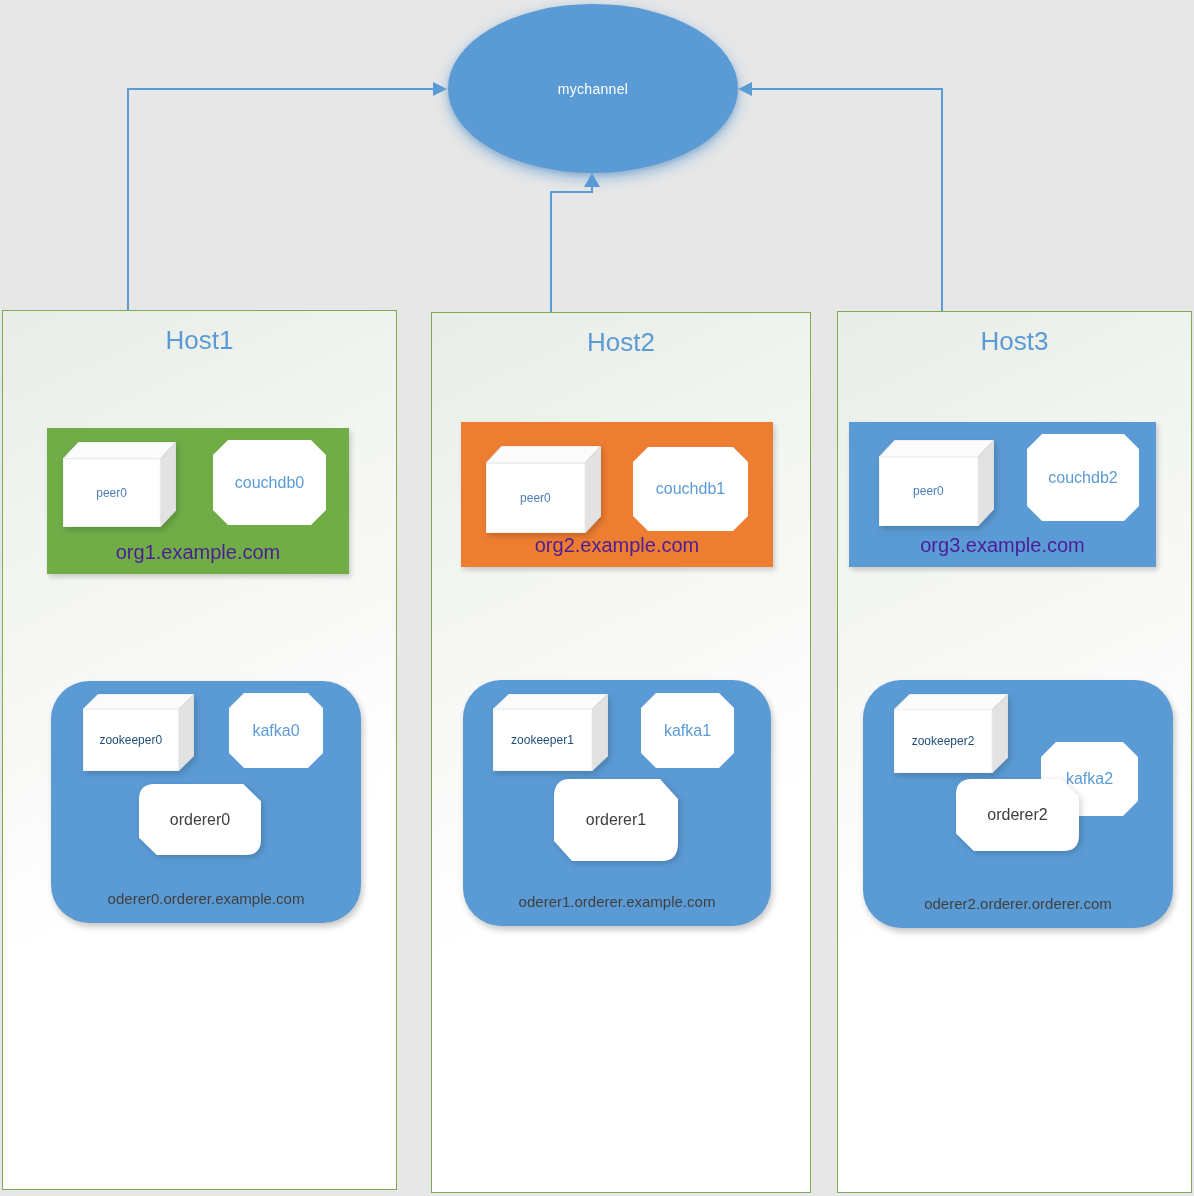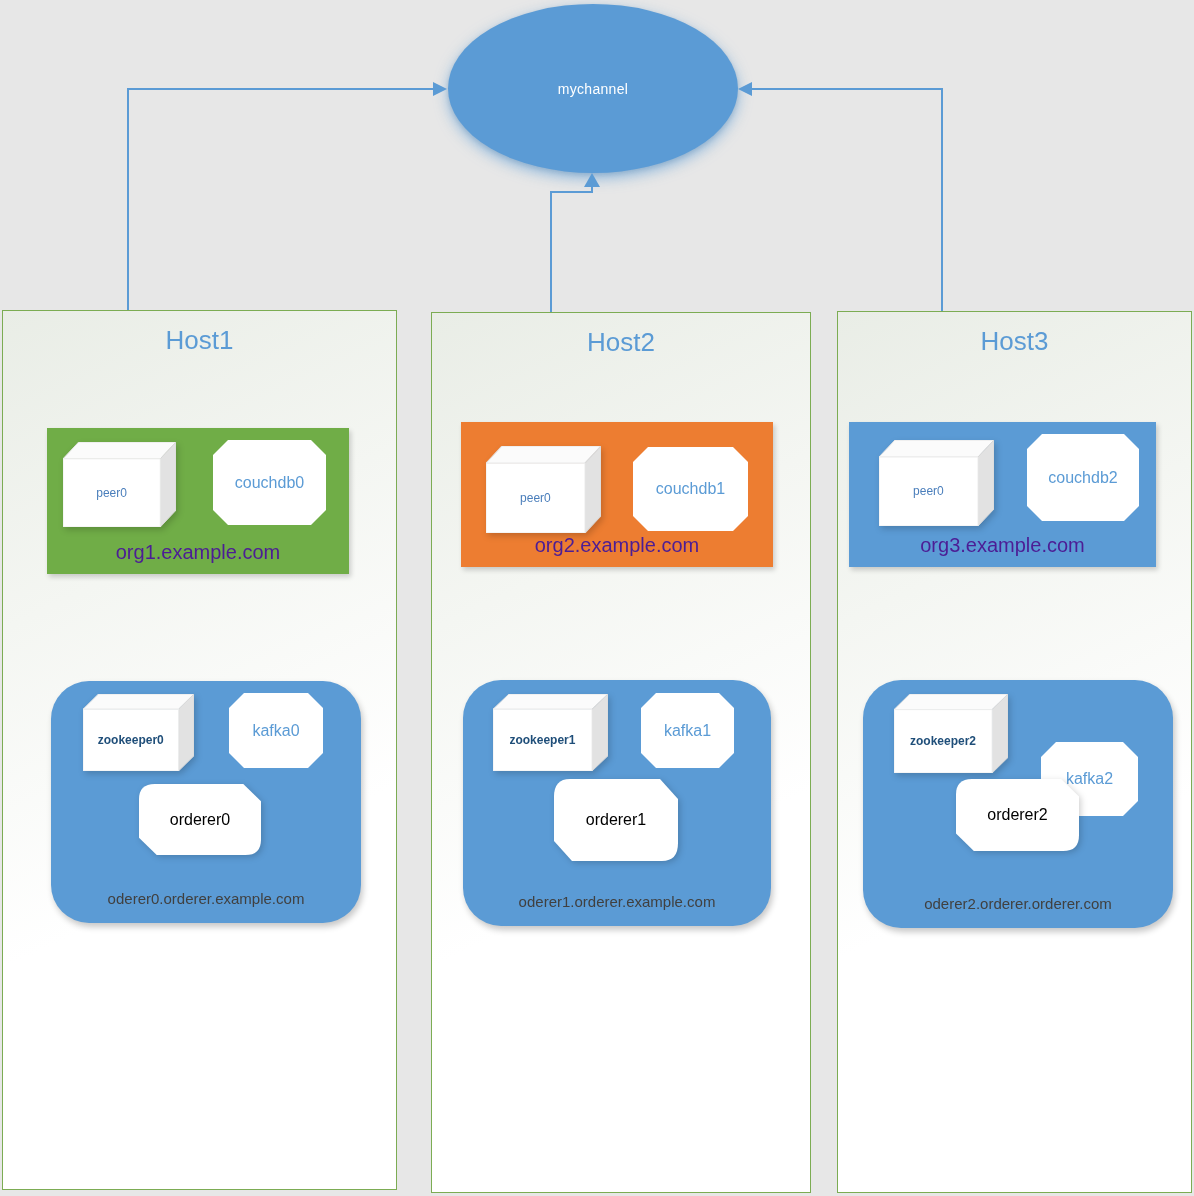--- a/index.html
+++ b/index.html
@@ -80,21 +80,21 @@
   .cube { position:absolute; filter:drop-shadow(2px 3px 3px rgba(0,0,0,.18)); }
   .cube svg { position:absolute; inset:0; width:100%; height:100%; }
   .cf-top   { fill:#fbfbfb; stroke:#e3e3e3; stroke-width:1; }
   .cf-right { fill:#e2e2e2; stroke:#d8d8d8; stroke-width:1; }
   .cf-front { fill:#ffffff; stroke:#ececec; stroke-width:1; }
   .cube-label {
     position:absolute; left:0; right:14%; top:19%; bottom:0;
     display:flex; align-items:center; justify-content:center;
     color:#4A7EBB; font-size:12px;
   }
-  .cube.zoo .cube-label { color:#1F4E79;font-weight:bold; }
+  .cube.zoo .cube-label { color:#1F4E79; }
   .host1 .org-box .cube { left:16px; top:14px; width:113px; height:85px; }
   .host2 .org-box .cube { left:25px; top:24px; width:115px; height:87px; }
   .host3 .org-box .cube { left:30px; top:18px; width:115px; height:86px; }
   .host1 .orderer-box .cube { left:32px; top:13px; width:111px; height:77px; }
   .host2 .orderer-box .cube { left:30px; top:14px; width:115px; height:77px;padding-left:29px; }
   .host3 .orderer-box .cube { left:31px; top:14px; width:114px; height:79px;border-radius:17px; }
 
   
   .octagon {
     position:absolute; background:#ffffff;
@@ -110,21 +110,21 @@
   .host1 .orderer-box .octagon { left:178px; top:12px; width:94px; height:75px; }
   .host2 .orderer-box .octagon { left:178px; top:13px; width:93px; height:75px; }
   .host3 .orderer-box .octagon { left:178px; top:14px; width:97px; height:74px;margin-top:48px; }
 
   
   .orderer-shape { position:absolute; filter:drop-shadow(2px 2px 3px rgba(0,0,0,.18)); }
   .orderer-shape svg { position:absolute; inset:0; width:100%; height:100%; }
   .orderer-shape path { fill:#ffffff; }
   .orderer-shape .node-label {
     position:absolute; inset:0; display:flex; align-items:center; justify-content:center;
-    color:#000000; font-size:16px;
+    color:#404040; font-size:16px;
   }
   .host1 .orderer-box .orderer-shape { left:88px; top:103px; width:122px; height:71px; }
   .host2 .orderer-box .orderer-shape { left:91px; top:99px;  width:124px; height:82px; }
   .host3 .orderer-box .orderer-shape { left:93px; top:99px;  width:123px; height:72px; }
 </style>
 </head>
 <body>
 
 <div class="page">
 

